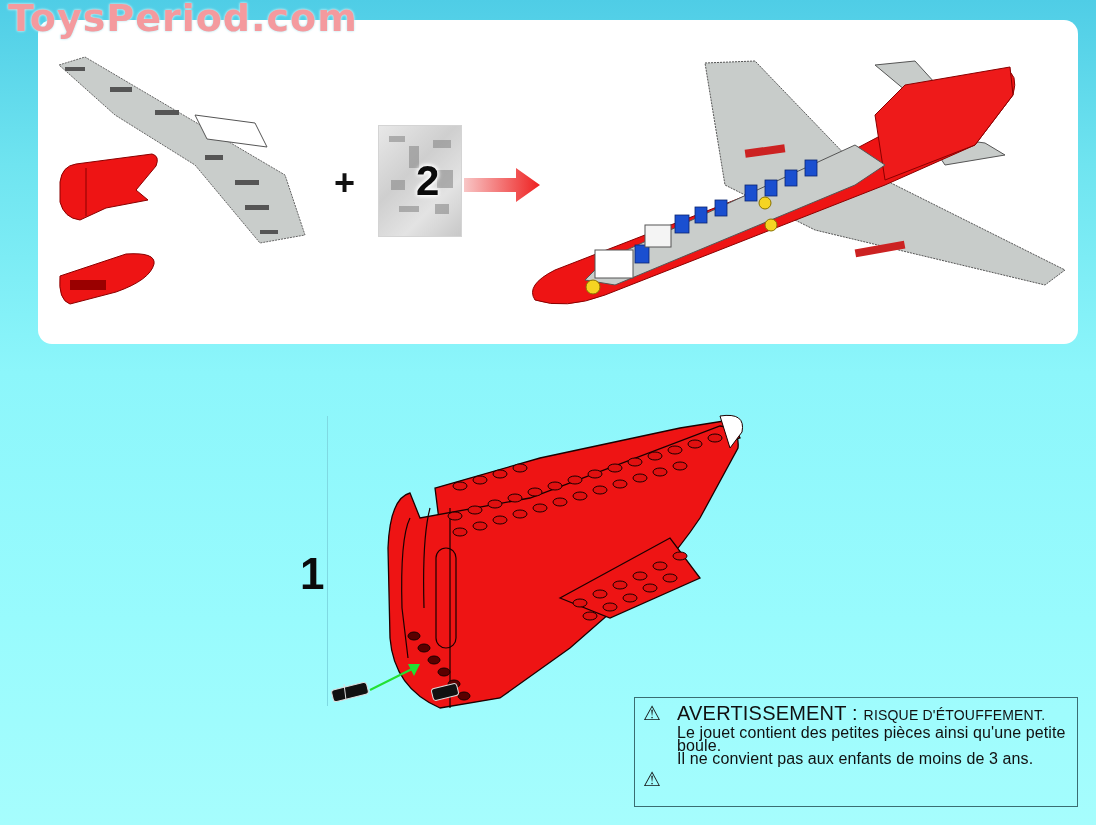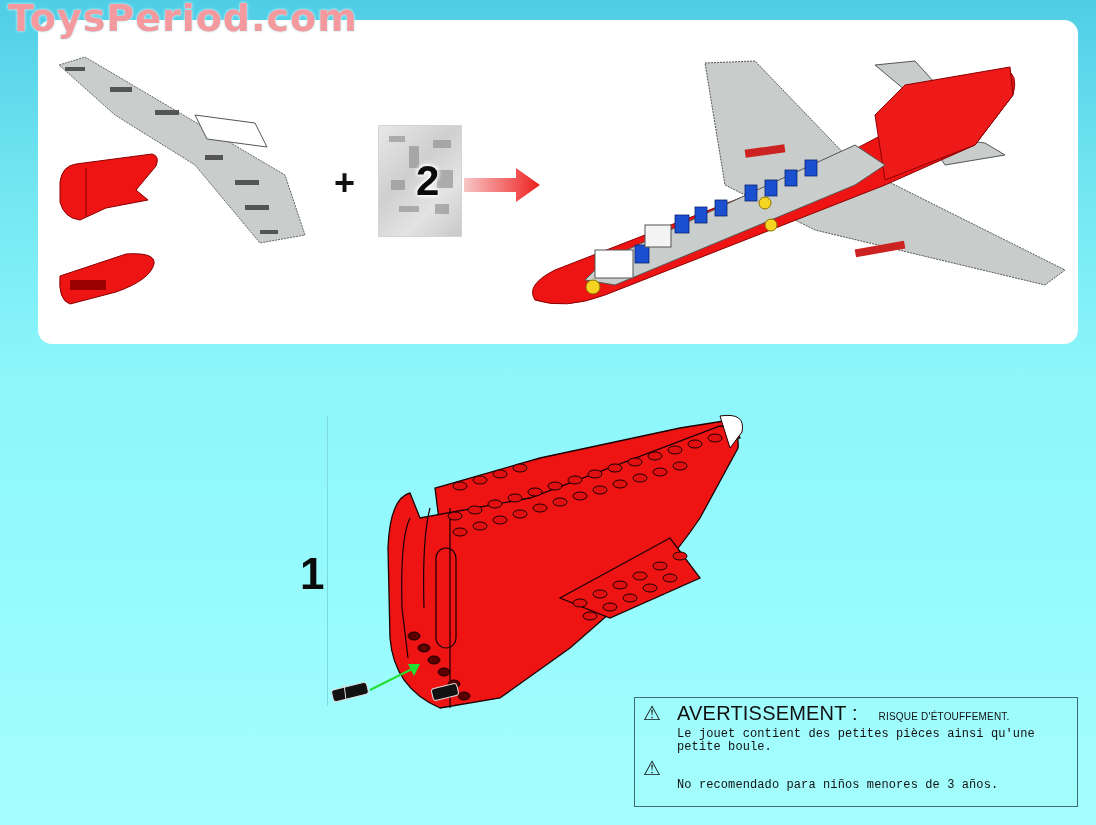--- a/index.html
+++ b/index.html
@@ -48,22 +48,22 @@
   .warning-box {
     position: absolute; left: 634px; top: 697px; width: 444px; height: 110px;
     border: 1.5px solid #3a6d72;
     background: rgba(160, 252, 252, 0.35);
     padding: 4px 6px 0 8px;
     color: #111;
   }
   .w-row { display: flex; align-items: flex-start; }
   .w-icon { width: 34px; font-size: 20px; line-height: 22px; padding-top: 0px; }
   .w-head { font-size: 20px; line-height: 22px; letter-spacing: 0.2px; }
-  .w-head .small { font-size: 10px; margin-left: 15px; }
-  .w-body { padding-left: 34px; font-size: 12px; line-height: 13px; letter-spacing: 0.1px; font-family: Liberation Mono, monospace; }
+  .w-head .small { font-size: 14px; }
+  .w-body { padding-left: 34px; font-size: 16px; line-height: 13px; letter-spacing: 0.1px; }
   .w-gap { height: 3px; }
 </style>
 </head>
 <body>
 
 <div class="watermark">ToysPeriod.com</div>
 
 <div class="top-panel"></div>
 
 <svg class="abs" style="left:55px;top:55px" width="260" height="195">
@@ -242,18 +242,18 @@
 
 <div class="warning-box">
   <div class="w-row">
     <span class="w-icon">⚠</span>
     <span class="w-head">
       <span>AVERTISSEMENT :</span>
       <span class="small">RISQUE D'ÉTOUFFEMENT.</span>
     </span>
   </div>
   <div class="w-body">Le jouet contient des petites pièces ainsi qu'une petite boule.</div>
+  <div class="w-body">Il ne convient pas aux enfants de moins de 3 ans.</div>
   <div class="w-gap"></div>
   <div class="w-row">
     <span class="w-icon">⚠</span>
   </div>
-  <div class="w-body">No recomendado para niños menores de 3 años.</div>
 </div>
 
 </body></html>

